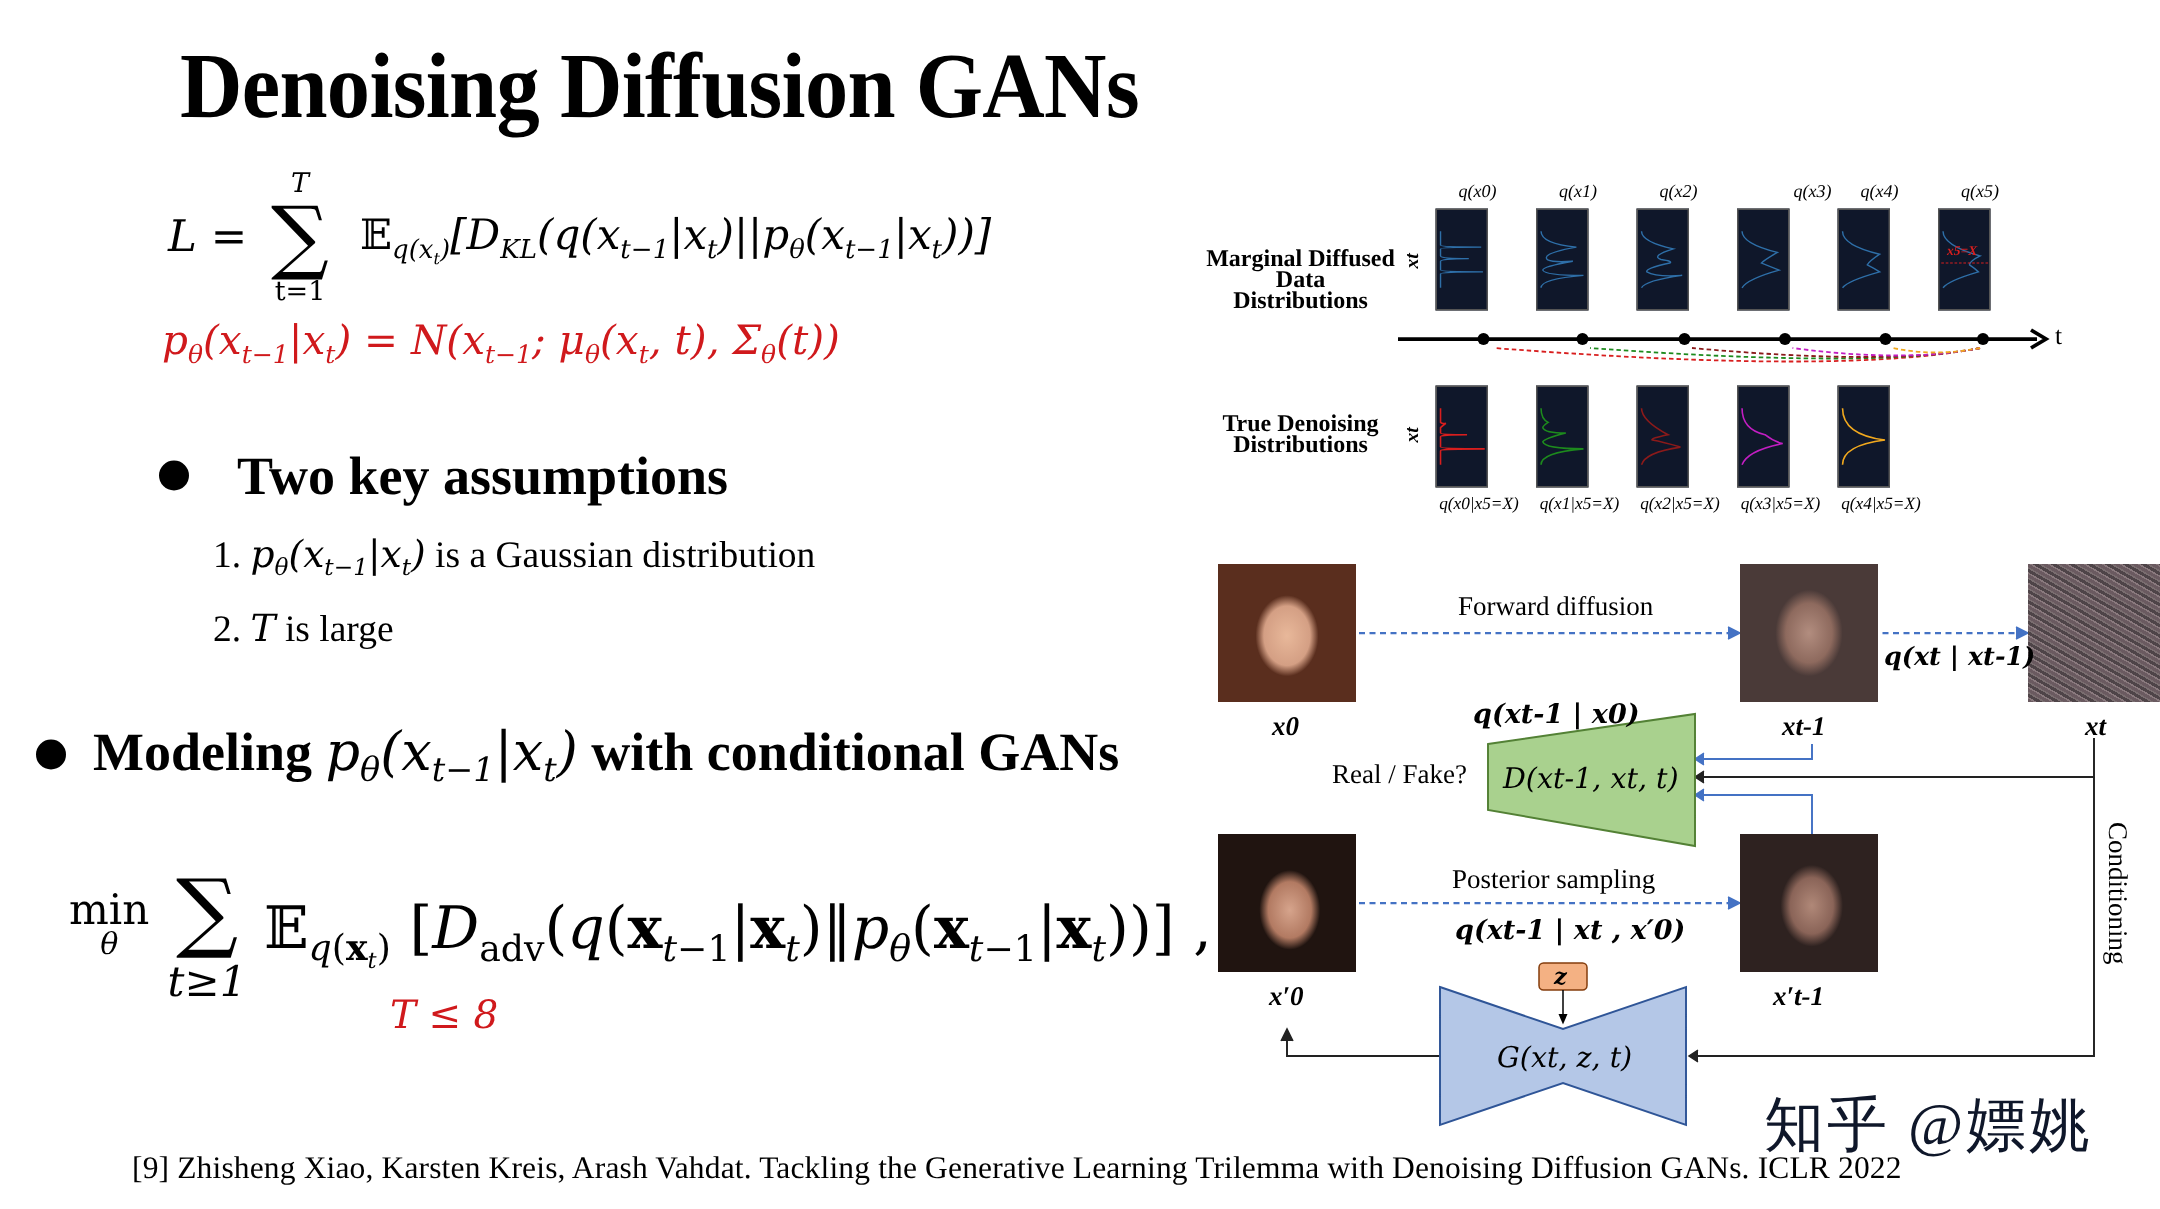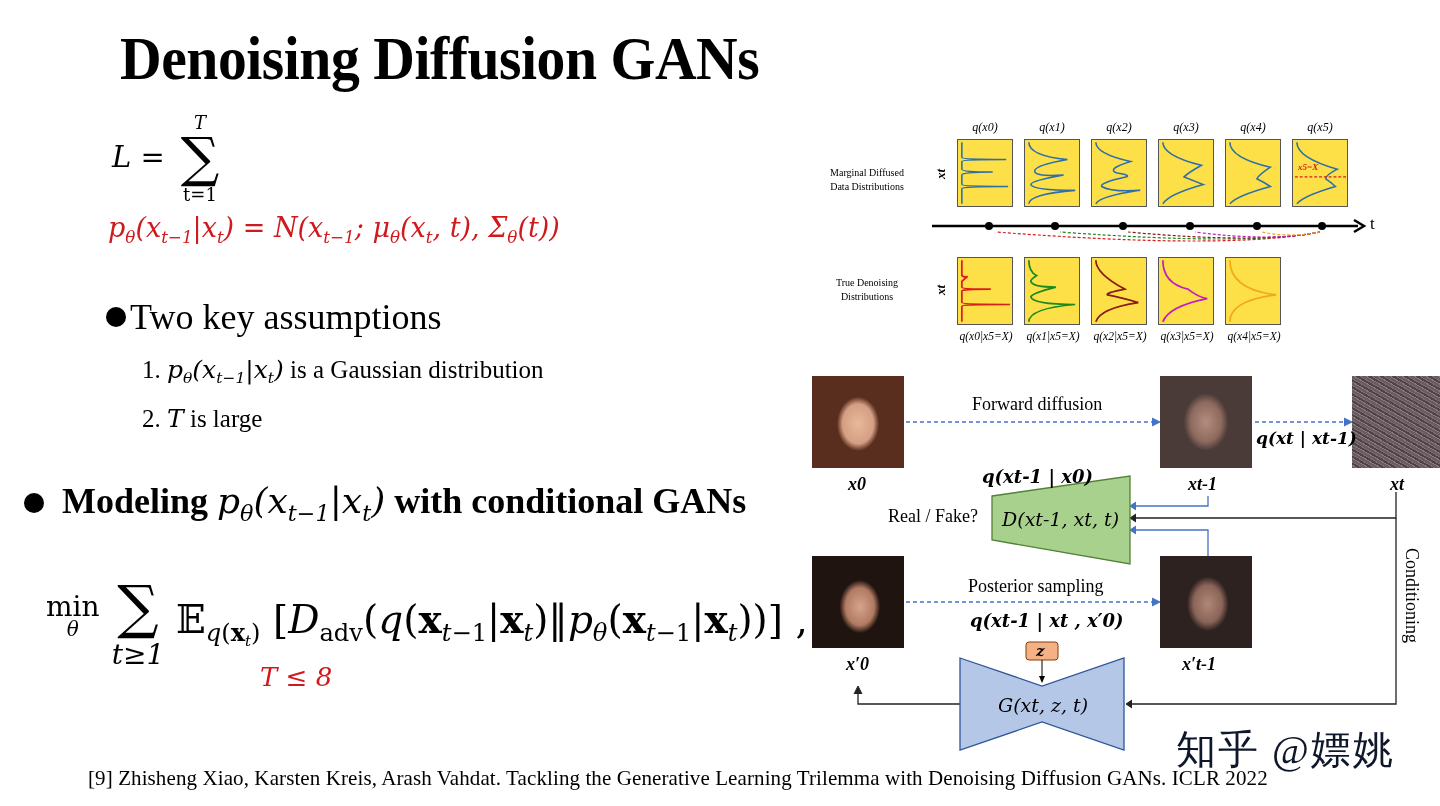--- a/index.html
+++ b/index.html
@@ -18,43 +18,43 @@
   .eq1 .lhs { position: absolute; left: 0; top: 32px; font-size: 29px; }
   .eq1 .sigma { position: absolute; left: 58px; top: 4px; width: 60px; text-align: center; }
   .eq1 .sigma .top { font-size: 18px; display: block; height: 20px; }
   .eq1 .sigma .sym { font-size: 54px; font-style: normal; line-height: 52px; display: block; }
   .eq1 .sigma .bot { font-size: 18px; display: block; font-style: normal; }
   .eq1 .rhs { position: absolute; left: 128px; top: 32px; font-size: 28px; white-space: nowrap; }
 
   .eq2 { left: 108px; top: 212px; font-size: 27px; color: #d0191c; white-space: nowrap; }
 
   .bullet { width: 20px; height: 20px; border-radius: 50%; background: #000; display: inline-block; }
-  .h-two { left: 106px; top: 296px; font-size: 36px; font-weight: normal; display: flex; align-items: center; gap: 4px; }
+  .h-two { left: 106px; top: 296px; font-size: 36px; font-weight: bold; display: flex; align-items: center; gap: 32px; }
   .item { font-size: 25px; white-space: nowrap; }
   .item1 { left: 142px; top: 355px; }
   .item2 { left: 142px; top: 404px; }
 
   .h-model { left: 24px; top: 480px; font-size: 36px; font-weight: bold; display: flex; align-items: center; gap: 18px; white-space: nowrap; }
 
   .eq3 { left: 46px; top: 580px; width: 700px; height: 90px; }
   .eq3 .min { position: absolute; left: 0; top: 10px; text-align: center; font-size: 28px; font-style: normal; }
   .eq3 .min .th { display: block; font-size: 20px; font-style: italic; margin-top: -6px; }
   .eq3 .sum { position: absolute; left: 62px; top: -4px; text-align: center; width: 60px; }
   .eq3 .sum .sym { font-size: 58px; line-height: 62px; display: block; font-style: normal; }
   .eq3 .sum .bot { font-size: 28px; display: block; }
   .eq3 .body { position: absolute; left: 130px; top: 16px; font-size: 39px; white-space: nowrap; font-style: normal; }
   .t8 { left: 260px; top: 662px; font-size: 26px; color: #d0191c; }
 
   .citation { left: 88px; top: 766px; font-size: 21px; white-space: nowrap; letter-spacing: 0.1px; }
 
   
   .fig-top { left: 800px; top: 112px; width: 640px; height: 240px; }
-  .rowlabel { position: absolute; font-weight: normal; font-size: 10px; text-align: center; line-height: 14px; }
+  .rowlabel { position: absolute; font-weight: bold; font-size: 16px; text-align: center; line-height: 14px; }
   .axislabel { position: absolute; font-size: 13px; font-style: italic; font-weight: bold; transform: rotate(-90deg); }
-  .plotbox { position: absolute; width: 56px; height: 68px; border: 1.5px solid #555; background: #fde047; }
+  .plotbox { position: absolute; width: 35px; height: 68px; border: 1.5px solid #555; background: #0f172a; }
   .plotbox svg { width: 100%; height: 100%; display: block; }
   .qlabel { position: absolute; font-size: 12px; font-style: italic; text-align: center; width: 70px; }
   .qlabel2 { position: absolute; font-size: 11.5px; font-style: italic; text-align: center; width: 66px; white-space: nowrap; }
 
   
   .fig-bot { left: 800px; top: 370px; width: 640px; height: 390px; }
   .face { position: absolute; width: 92px; height: 92px; }
   .lbl { position: absolute; font-size: 18px; font-style: italic; font-weight: bold; }
   .txt { position: absolute; font-size: 18px; white-space: nowrap; }
 
@@ -65,20 +65,21 @@
 
 <div class="abs title">Denoising Diffusion GANs</div>
 
 <div class="abs eq1 math">
   <span class="lhs">L =</span>
   <span class="sigma">
     <span class="top">T</span>
     <span class="sym">∑</span>
     <span class="bot">t=1</span>
   </span>
+  <span class="rhs"><span class="up">𝔼</span><sub>q(x<sub>t</sub>)</sub>[D<sub>KL</sub>(q(x<sub>t−1</sub>|x<sub>t</sub>)||p<sub>θ</sub>(x<sub>t−1</sub>|x<sub>t</sub>))]</span>
 </div>
 
 <div class="abs eq2 math">p<sub>θ</sub>(x<sub>t−1</sub>|x<sub>t</sub>) = N(x<sub>t−1</sub>; μ<sub>θ</sub>(x<sub>t</sub>, t), Σ<sub>θ</sub>(t))</div>
 
 <div class="abs h-two">
   <span class="bullet"></span>
   <span>Two key assumptions</span>
 </div>
 <div class="abs item item1">
   <span>1.</span>
@@ -109,21 +110,21 @@
 <div class="abs fig-top">
   <div class="rowlabel" style="left:4px; top:54px; width:126px;">
     <div>Marginal Diffused</div>
     <div>Data Distributions</div>
   </div>
   <div class="axislabel" style="left:136px; top:54px;">xt</div>
 
   <div class="qlabel" style="left:150px; top:8px;">q(x0)</div>
   <div class="qlabel" style="left:217px; top:8px;">q(x1)</div>
   <div class="qlabel" style="left:284px; top:8px;">q(x2)</div>
-  <div class="qlabel" style="left:351px; top:8px;">q(x3)</div>
+  <div class="qlabel" style="left:351px; top:8px;text-align:right;">q(x3)</div>
   <div class="qlabel" style="left:418px; top:8px;">q(x4)</div>
   <div class="qlabel" style="left:485px; top:8px;">q(x5)</div>
 
   <div class="plotbox" style="left:157px; top:27px;">
     <svg viewBox="0 0 56 68">
         <path d="M4 2 L4 18 Q4 20 50 20 Q4 20 4 22 L4 30 Q4 33 36 33 Q4 33 4 36 L4 46 Q4 48 52 48 Q4 48 4 50 L4 66" fill="none" stroke="#2e6fa8" stroke-width="1.6"></path>
       </svg>
   </div>
   <div class="plotbox" style="left:224px; top:27px;">
     <svg viewBox="0 0 56 68">

